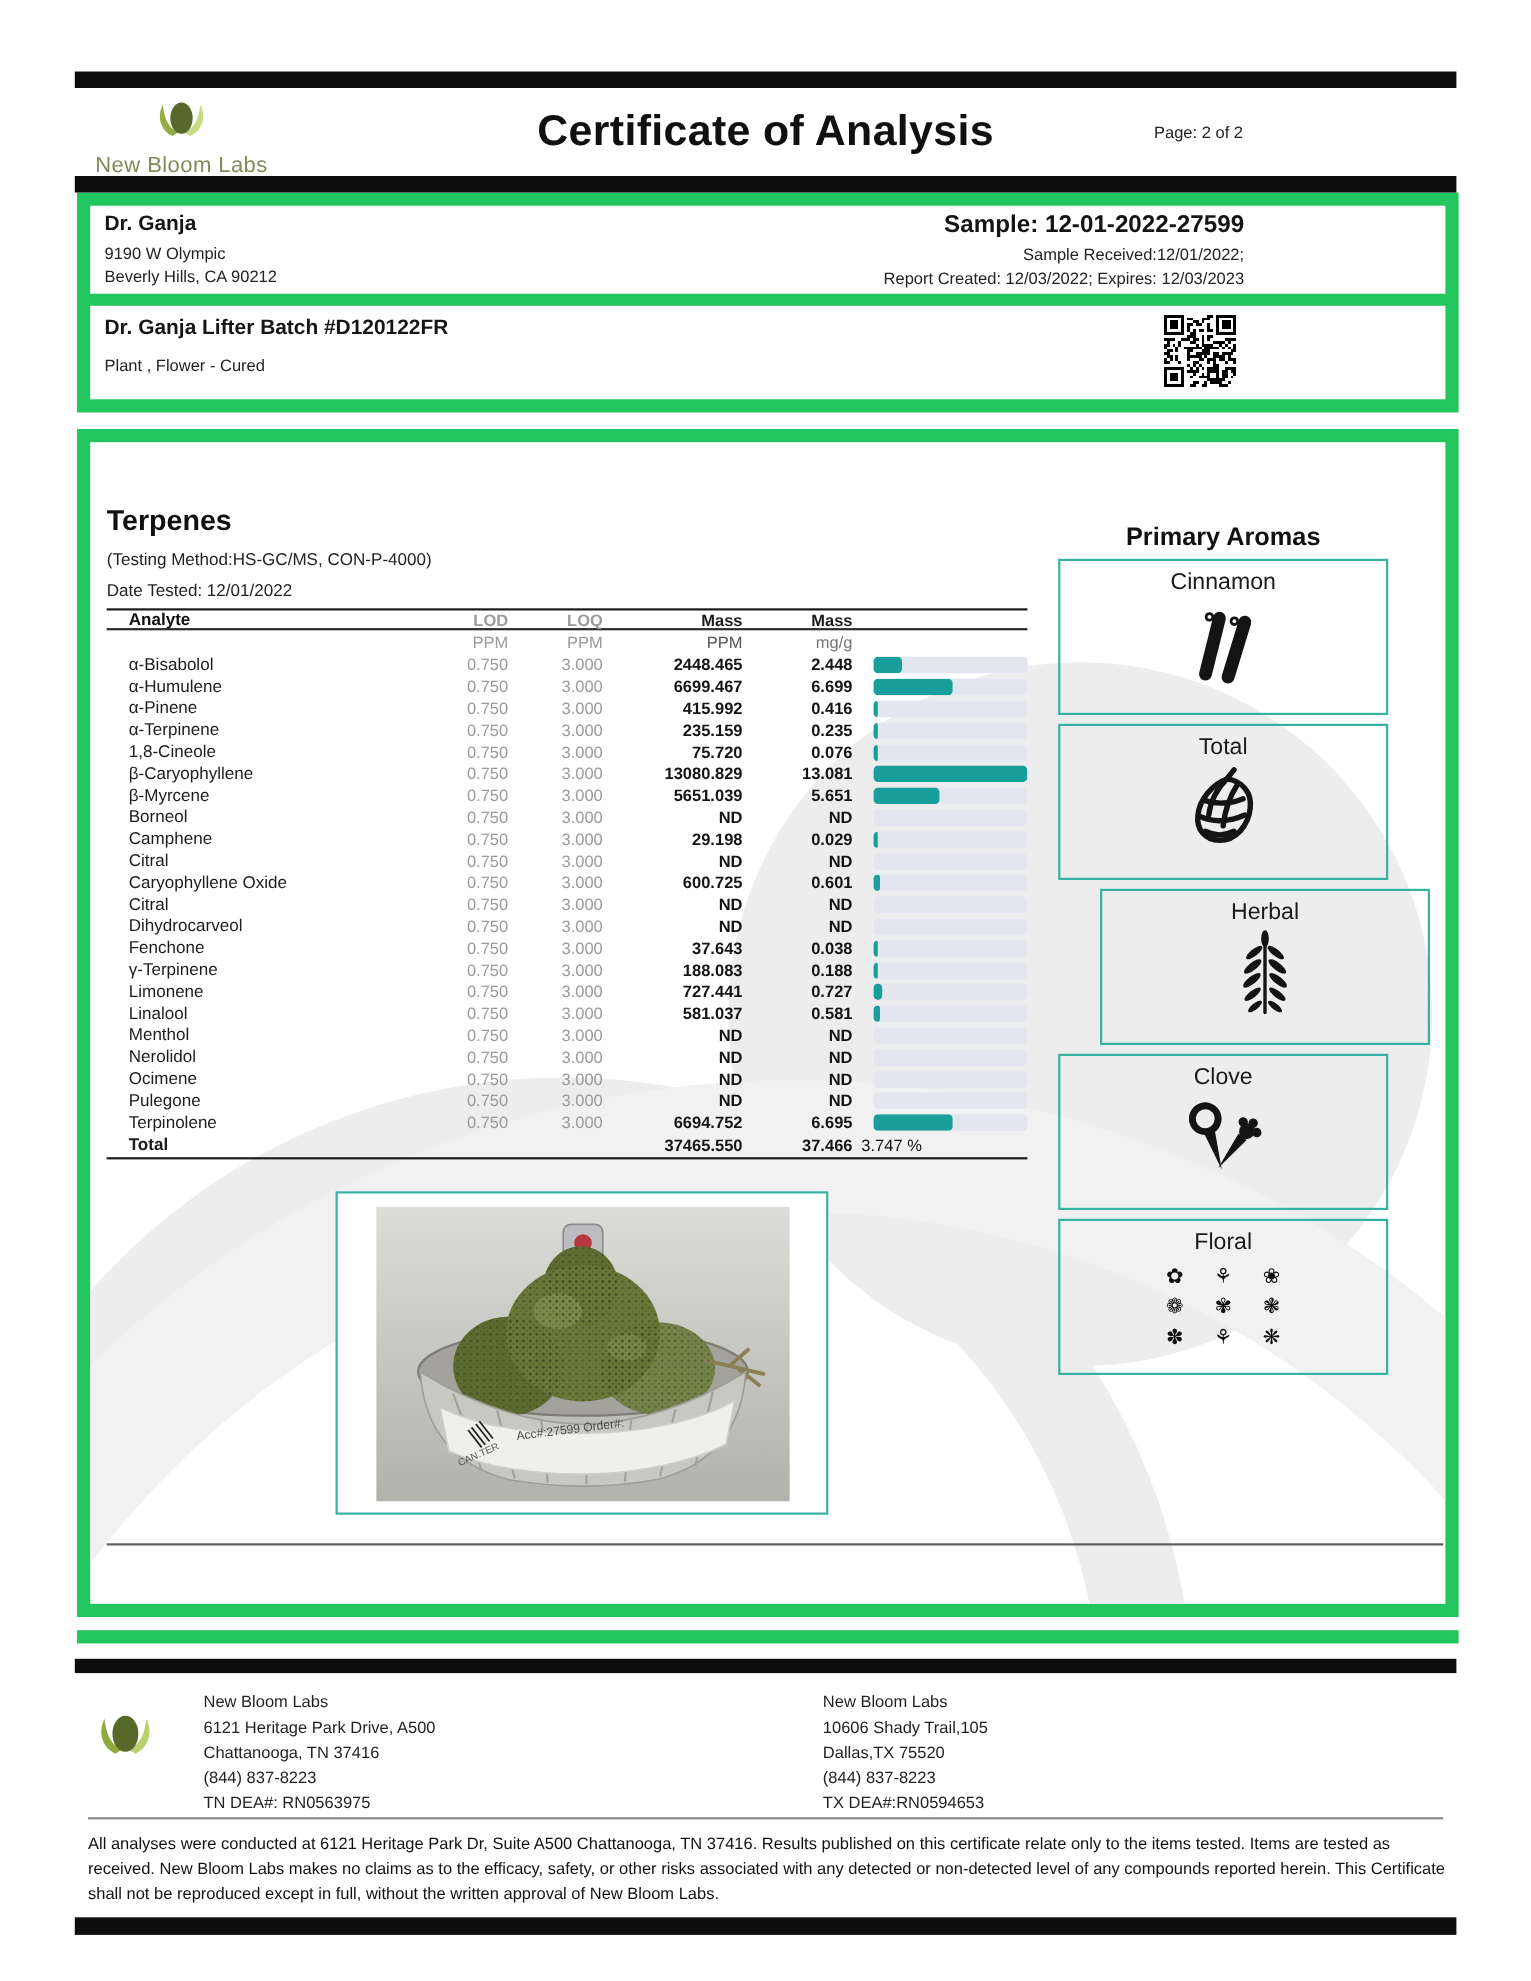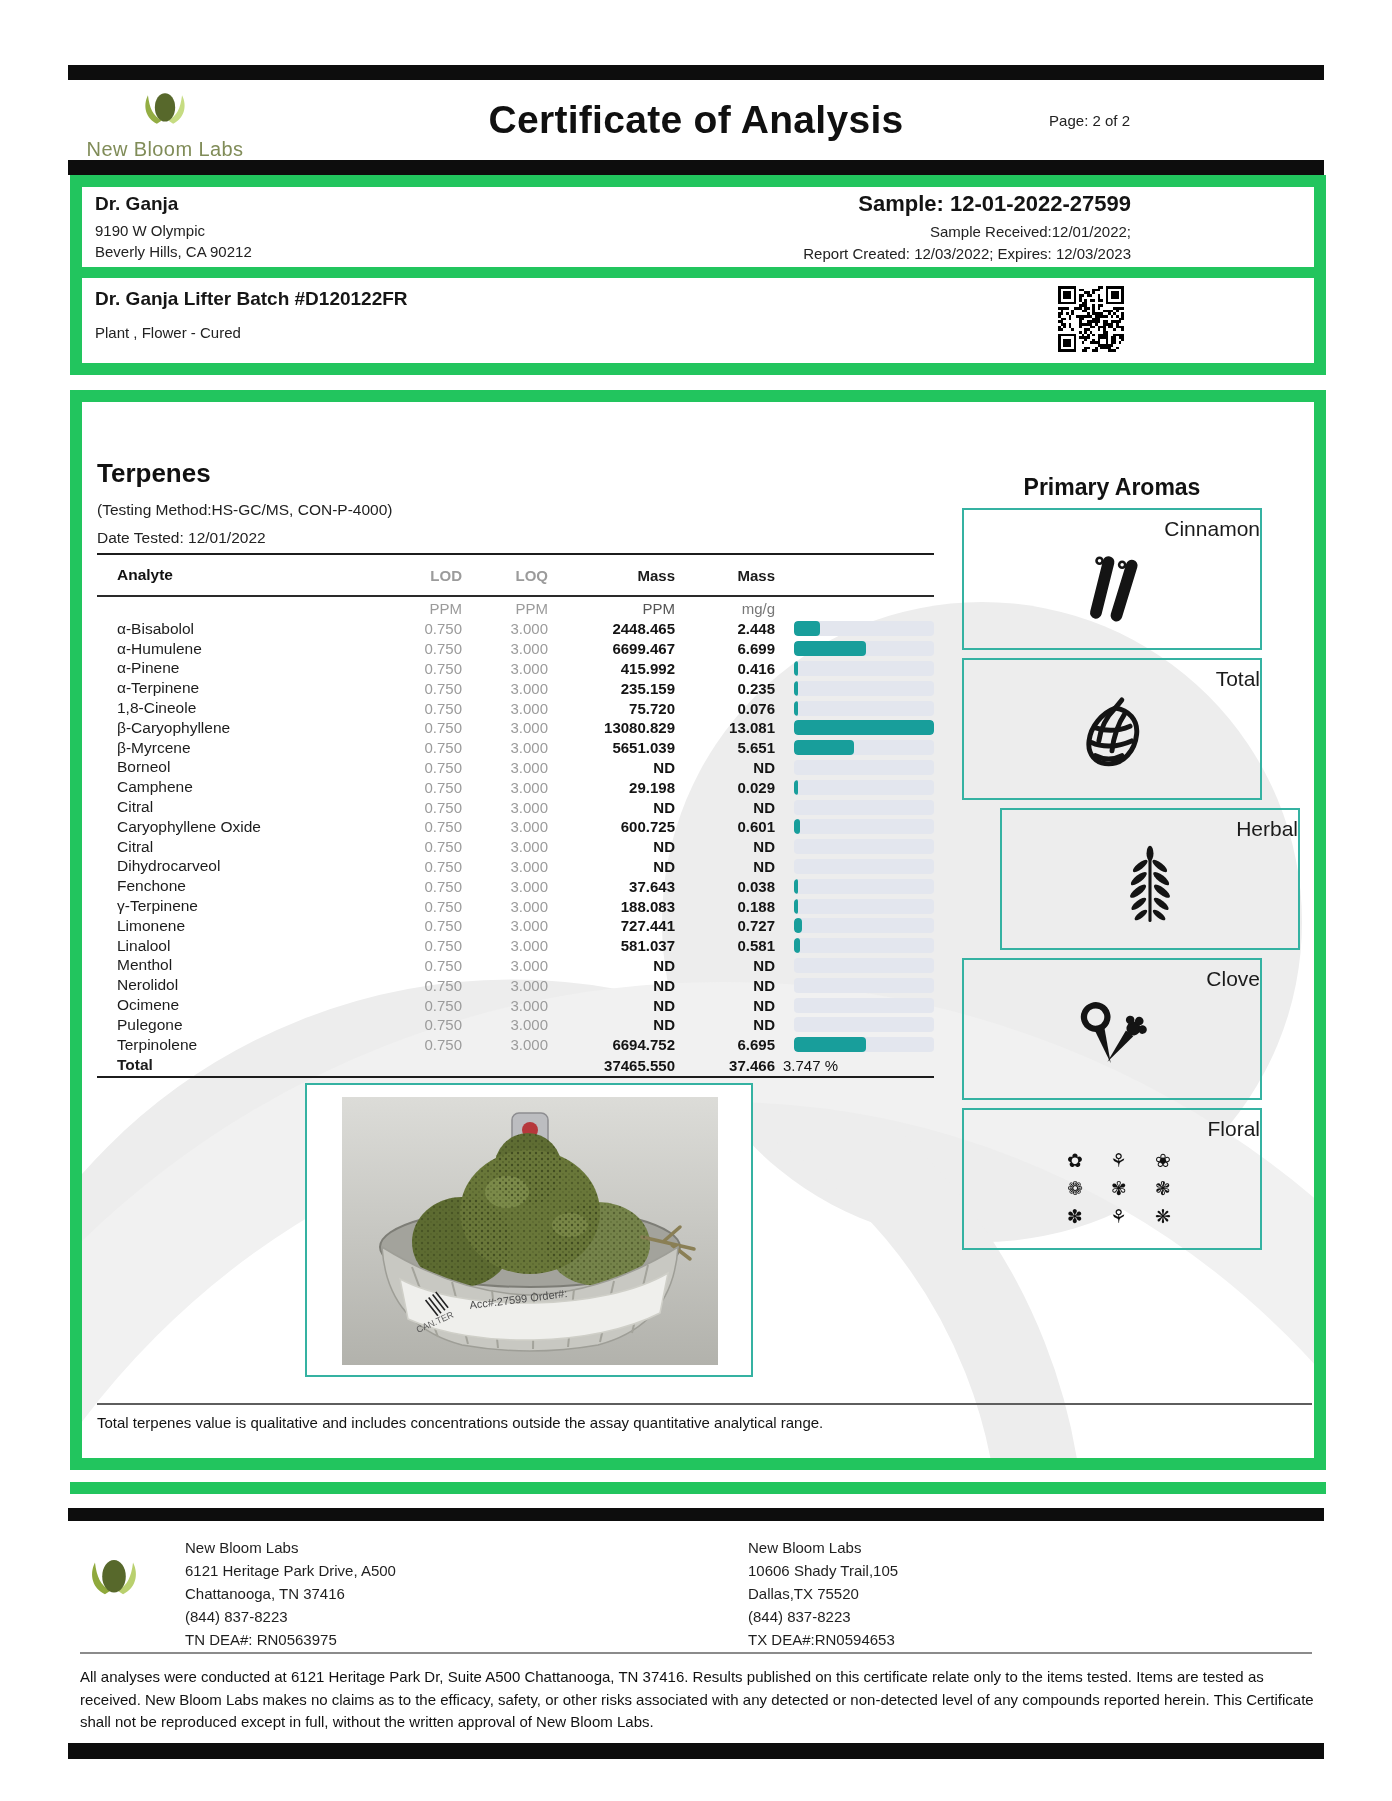--- a/index.html
+++ b/index.html
@@ -35,37 +35,37 @@
   .wm { position:absolute; inset:0; z-index:0; }
 
   .sec-heading { font-size:26px; font-weight:bold; color:#111; }
   .sec-sub { font-size:15.5px; color:#222; }
 
   
   #terp-table { position:absolute; left:15px; top:151px; width:837px; z-index:1; }
   .t-rule { height:2px; background:#1c1c1c; }
   .t-rule-thin { height:2px; background:#2a2a2a; }
   .trow { display:grid; grid-template-columns:260px 105px 86px 127px 100px 19px 140px; align-items:center; }
-  .h-row { height:40px; }
+  .h-row { height:16px; }
   .u-row { height:22px; }
   .d-row { height:19.8px; }
   .tot-row { height:21px; }
   .c-an { padding-left:20px; font-size:15.5px; color:#1c1c1c; }
   .c-hd-an { padding-left:20px; font-size:15.5px; font-weight:bold; color:#111; }
   .num { text-align:right; font-size:15px; }
   .c-gray { color:#9b9b9b; }
   .c-hd { font-weight:bold; }
   .c-val { font-weight:bold; color:#141414; }
   .track { width:140px; height:15px; background:#e3e6ee; border-radius:4px; position:relative; overflow:hidden; }
   .bar { position:absolute; left:0; top:0; bottom:0; background:#189e9b; border-radius:4px; }
   .pct { grid-column:6/8; font-size:15px; color:#111; padding-left:8px; text-align:left; }
 
   
   #aromas-heading { position:absolute; left:880px; top:72px; width:300px; text-align:center; font-size:23px; font-weight:bold; color:#111; z-index:1; }
-  .aroma-box { position:absolute; left:880px; width:300px; height:142px; border:2px solid #35b2a2; z-index:1; text-align:right; }
+  .aroma-box { position:absolute; left:880px; width:300px; height:142px; border:2px solid #35b2a2; z-index:1; text-align:center; }
   .aroma-title { font-size:21px; color:#1b1b1b; margin-top:7px; }
   .aroma-icon { margin-top:4px; display:flex; justify-content:center; align-items:center; }
   .floral-grid { display:grid; grid-template-columns:repeat(3,30px); justify-content:center; gap:2px 14px; font-family:"DejaVu Sans", sans-serif; font-size:19px; color:#111; line-height:26px; margin-top:2px; }
 
   
   #photo-box { position:absolute; left:223px; top:681px; width:448px; height:294px; border:2px solid #35b2a2; background:#fff; z-index:1; }
   #photo-img { position:absolute; left:35px; top:12px; }
 
   
   #note-rule { position:absolute; left:15px; top:1001px; width:1215px; height:2px; background:#5e5e5e; z-index:1; }
@@ -798,21 +798,20 @@
               <path d="M92,196 L92,216"></path>
               <path d="M97,196 L97,216"></path>
               <path d="M101,196 L101,216"></path>
           </g>
           <text x="128" y="212" transform="rotate(-7 128 212)" font-size="11" fill="#4a4a4a" font-family="Liberation Sans, sans-serif">Acc#:27599 Order#:</text>
           <text x="76" y="236" transform="rotate(-24 76 236)" font-size="9" fill="#5a5a5a" font-family="Liberation Sans, sans-serif">CAN.TER</text>
         </svg>
       </div>
 
       <div id="note-rule"></div>
-      <div id="note-text">Total terpenes value is qualitative and includes concentrations outside the assay quantitative analytical range.</div>
     </div>
   </div>
 
   <div class="band" style="top:1482px;height:12px;"></div>
   <div class="blackbar" style="top:1508px;height:13px;"></div>
 
   <div class="abs" style="left:85px;top:1552px;">
     <svg width="58" height="52" viewBox="0 0 64 56">
       <path d="M22,46 C9,40 4,25 11,11 C13,27 17,36 28,42 Z" fill="#8fa93c"></path>
       <path d="M42,46 C55,40 60,25 53,11 C51,27 47,36 36,42 Z" fill="#b9d06e"></path>

